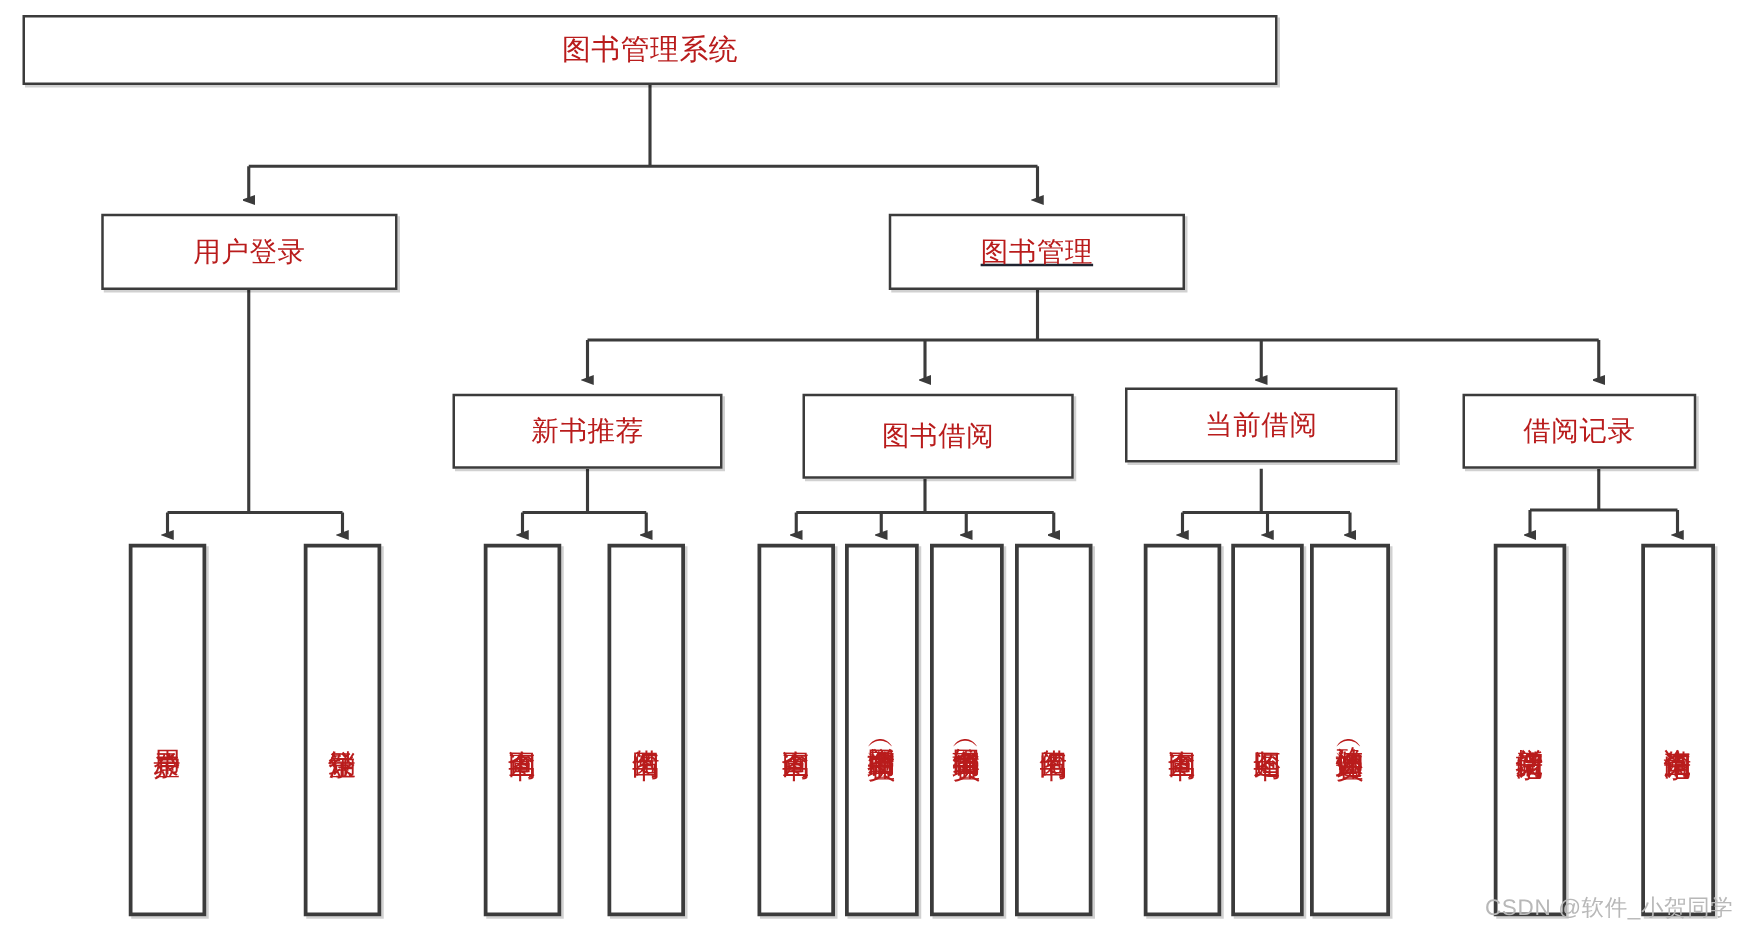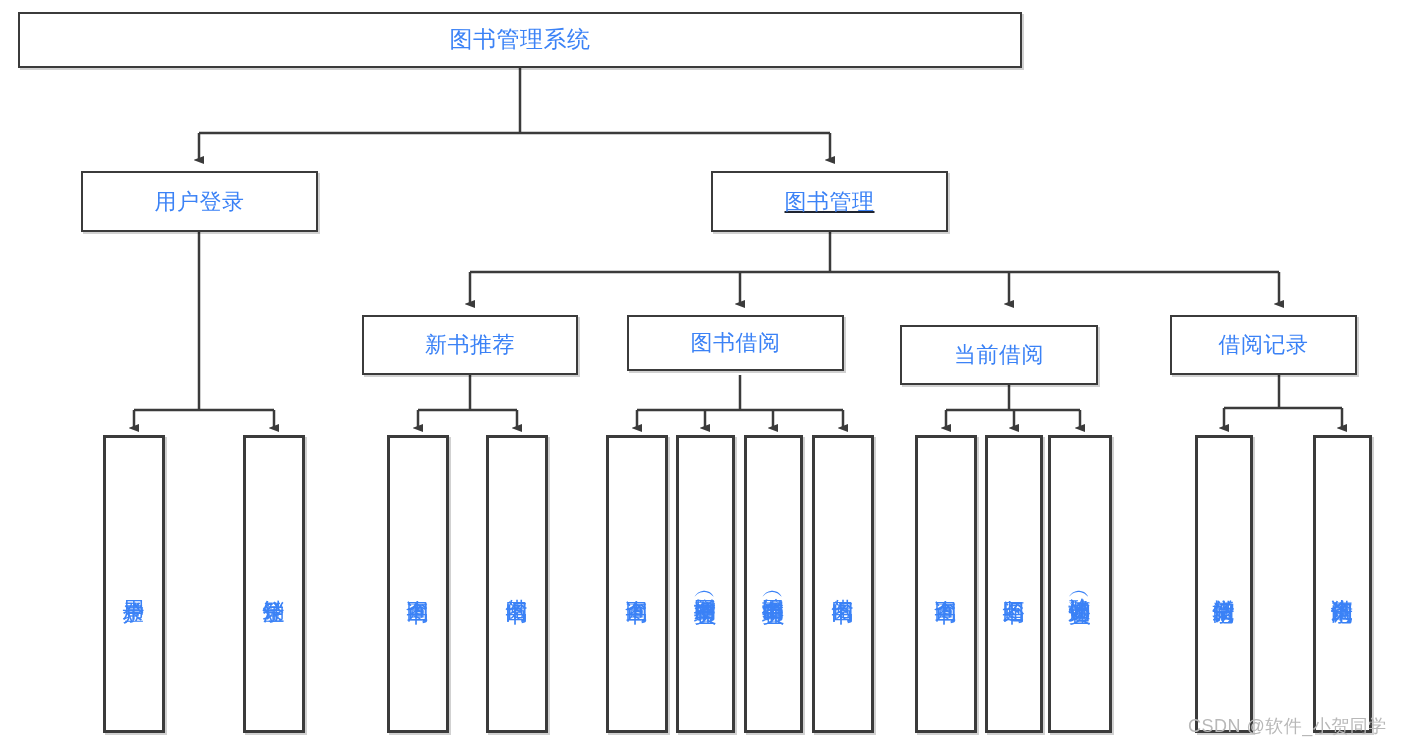--- a/index.html
+++ b/index.html
@@ -16,21 +16,21 @@
     background:#ffffff;
     border:2px solid #3b3b3b;
     box-shadow:2px 2px 0 rgba(0,0,0,0.18);
     display:flex;align-items:center;justify-content:center;
     color:#1f2430;
   }
   .node .label{
     display:block;
     text-align:center;
     line-height:1.18;
-    color:#3b82f6;
+    color:#b91c1c;
     letter-spacing:0.5px;
   }
   .node.horiz .label{
     font-size:22px;
     white-space:nowrap;
   }
   .node.root .label{font-size:23px;}
 
   .node.leaf{
     border-width:3px;
@@ -117,24 +117,24 @@
   <div class="node horiz" style="left:81px;top:171px;width:237px;height:61px;">
     <span class="label">用户登录</span>
   </div>
   <div class="node horiz" style="left:711px;top:171px;width:237px;height:61px;text-decoration:underline;">
     <span class="label">图书管理</span>
   </div>
 
   <div class="node horiz" style="left:362px;top:315px;width:216px;height:60px;">
     <span class="label">新书推荐</span>
   </div>
-  <div class="node horiz" style="left:627px;top:315px;width:217px;height:56px;">
+  <div class="node horiz" style="left:642px;top:315px;width:217px;height:68px;">
     <span class="label">图书借阅</span>
   </div>
-  <div class="node horiz" style="left:900px;top:325px;width:198px;height:60px;">
+  <div class="node horiz" style="left:900px;top:310px;width:218px;height:60px;">
     <span class="label">当前借阅</span>
   </div>
   <div class="node horiz" style="left:1170px;top:315px;width:187px;height:60px;">
     <span class="label">借阅记录</span>
   </div>
 
   <div class="node leaf" style="left:103px;top:435px;width:62px;height:298px;">
     <span class="label">用户登录</span>
   </div>
   <div class="node leaf" style="left:243px;top:435px;width:62px;height:298px;">

